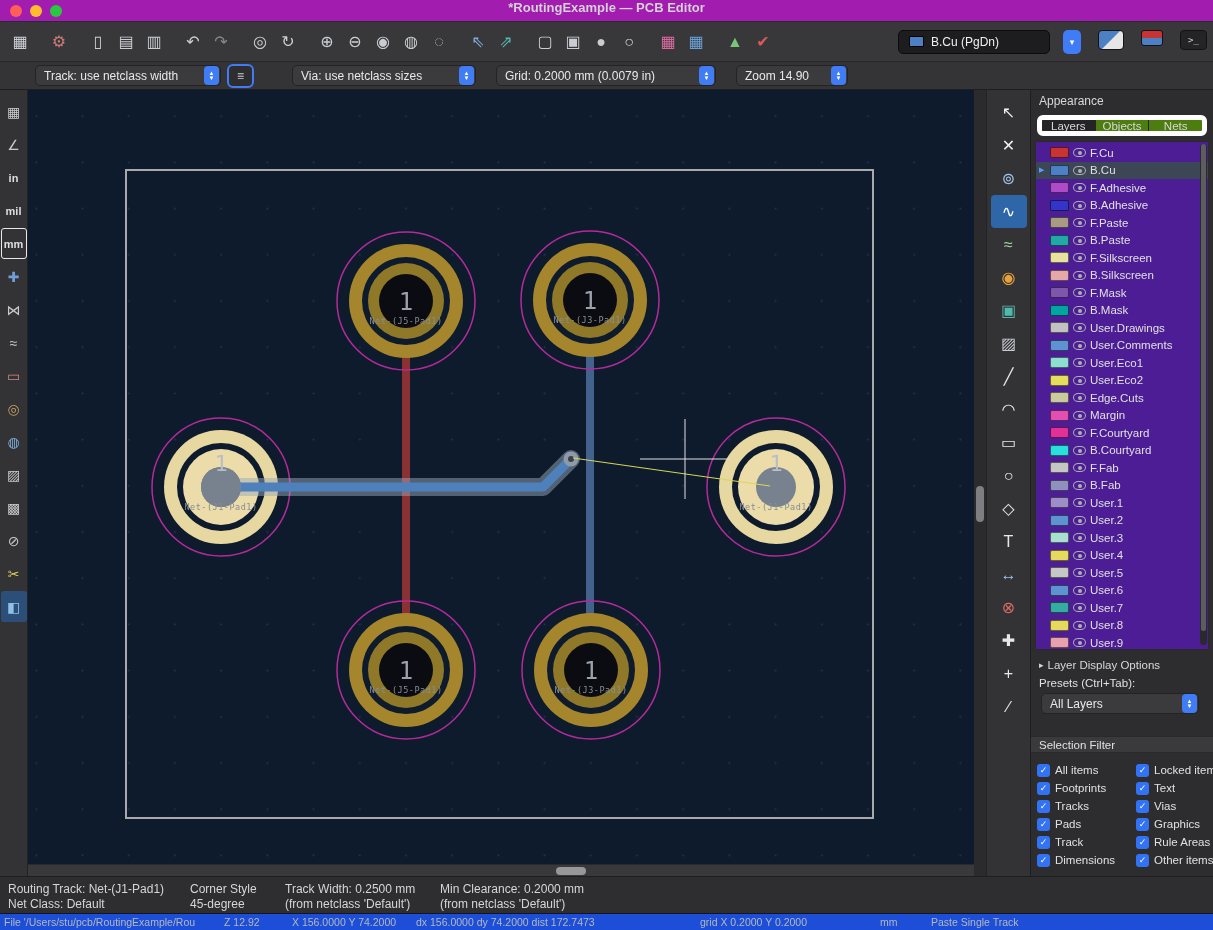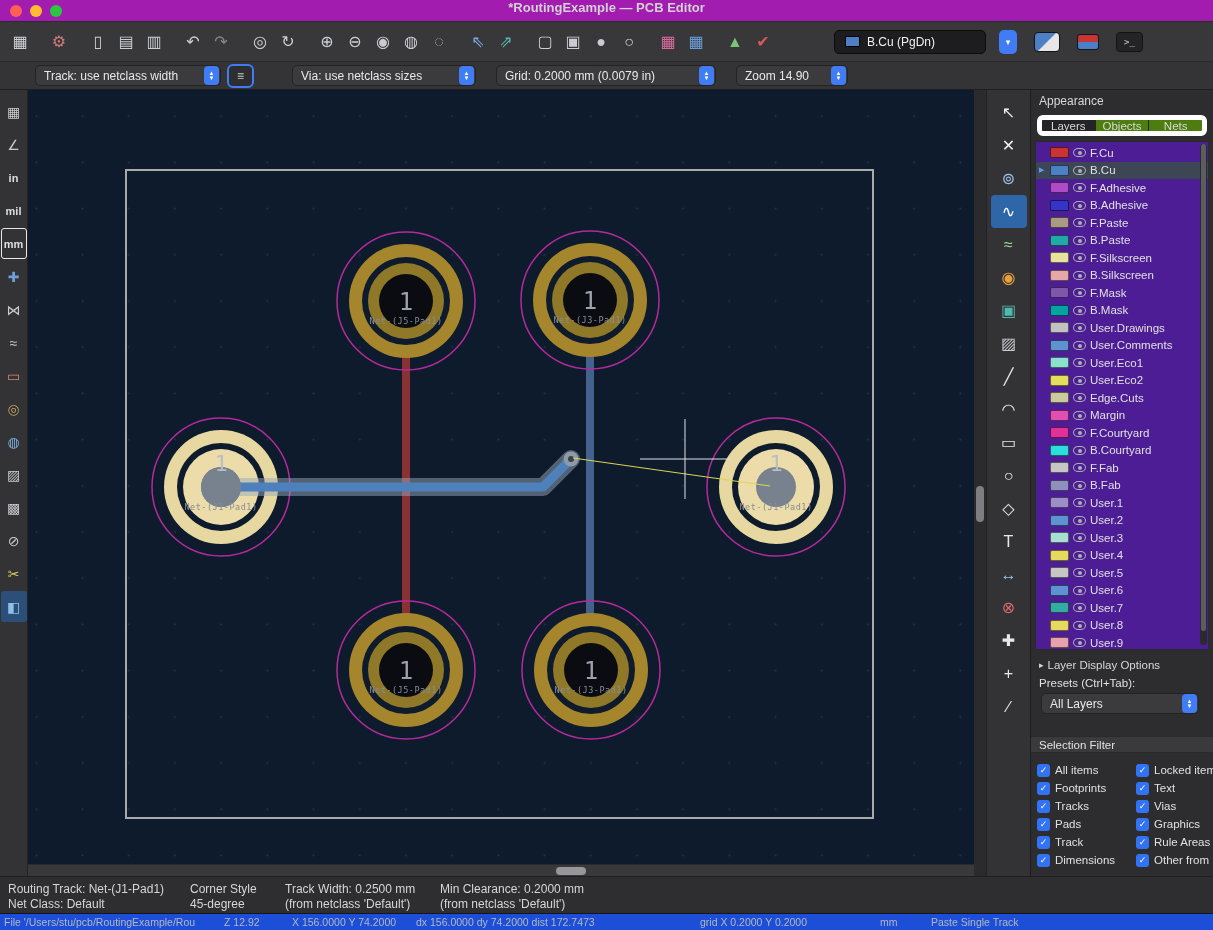--- a/index.html
+++ b/index.html
@@ -16,21 +16,21 @@
   .wtitle { font-size:13px; color:#d2d2d4; font-weight:bold; }
 
   
   .toolbar-main { position:absolute; top:22px; left:0; right:0; height:40px; background:#38383a;
                   border-bottom:1px solid #28282a; display:flex; align-items:center; padding:0 6px; }
   .icon-strip { display:flex; align-items:center; height:100%; }
   .tbtn { width:28px; height:30px; border:none; background:transparent; display:flex; align-items:center;
           justify-content:center; border-radius:4px; cursor:default; }
   .tbtn .glyph { font-size:16px; color:#c9ccd2; }
   .tsep { width:11px; height:100%; }
-  .layer-cluster { margin-left:auto; margin-right:64px; display:flex; align-items:center; gap:17px; }
+  .layer-cluster { margin-left:auto; display:flex; align-items:flex-start; gap:17px; }
   .layer-combo { display:flex; align-items:center; gap:7px; height:24px; min-width:152px; background:#1d1d1f;
                  border:1px solid #0c0c0e; border-radius:5px; padding:0 10px; }
   .layer-swatch { width:15px; height:11px; border:1px solid #000; border-radius:1px; }
   .layer-combo-label { color:#f0f0f0; font-size:12px; white-space:nowrap; }
   .combo-drop { width:18px; height:24px; background:#3f7cf6; border:none; border-radius:5px; color:#fff;
                 font-size:9px; margin-left:-4px; }
   .layer-pair { width:26px; height:20px; border-radius:4px; border:1px solid #141416; display:inline-block;
                 background:linear-gradient(135deg,#4d7fc4 48%,#e6e6e6 52%); }
   .layer-mgr { width:22px; height:16px; border-radius:3px; border:1px solid #141416; display:inline-block;
                background:linear-gradient(180deg,#c83434 50%,#4d7fc4 50%); }
@@ -769,21 +769,21 @@
         <label class="sf-item">
           <span class="cb">✓</span>
           <span class="sf-label">Rule Areas</span>
         </label>
         <label class="sf-item">
           <span class="cb">✓</span>
           <span class="sf-label">Dimensions</span>
         </label>
         <label class="sf-item">
           <span class="cb">✓</span>
-          <span class="sf-label">Other from</span>
+          <span class="sf-label">Other items</span>
         </label>
       </div>
   </div>
 
   <div class="statusbar">
     <span style="left:8px;top:5px">Routing Track: Net-(J1-Pad1)</span>
     <span style="left:8px;top:20px">Net Class: Default</span>
     <span style="left:190px;top:5px">Corner Style</span>
     <span style="left:190px;top:20px">45-degree</span>
     <span style="left:285px;top:5px">Track Width: 0.2500 mm</span>

